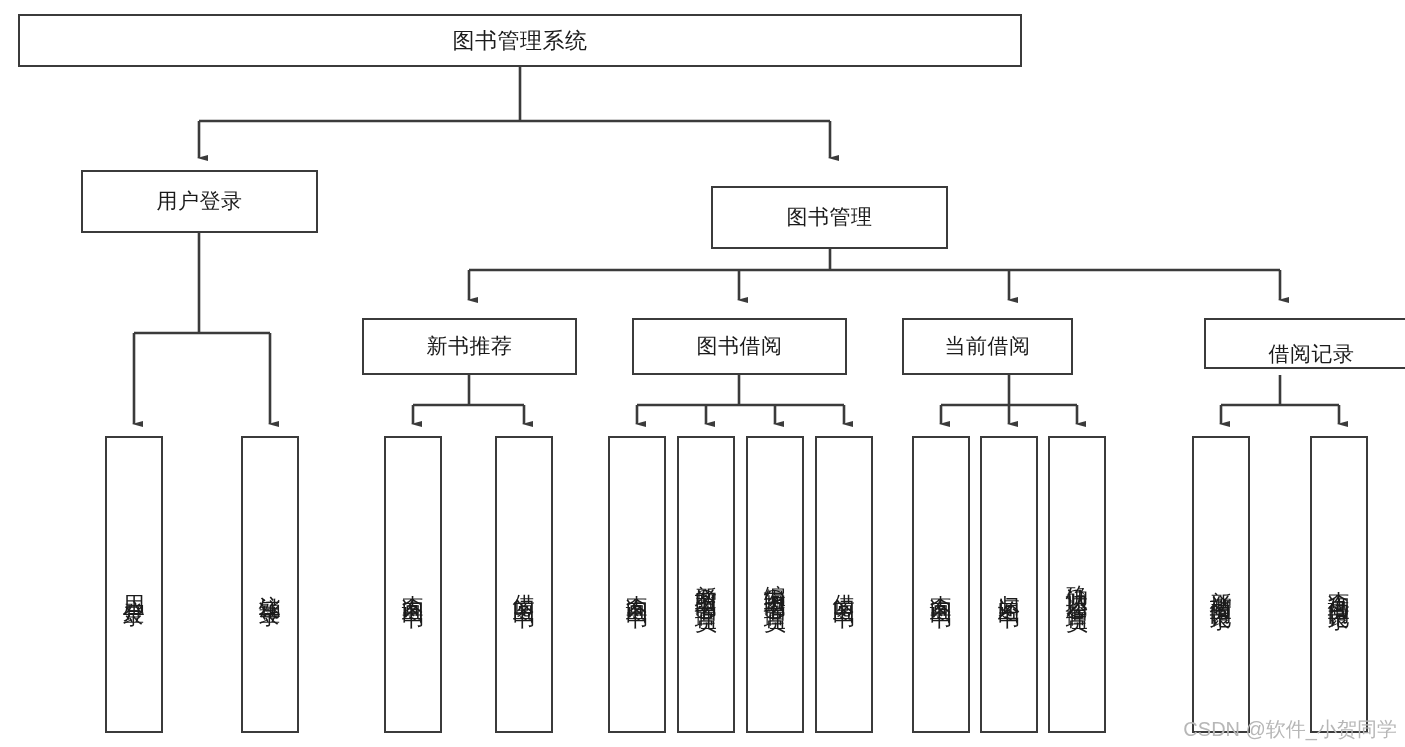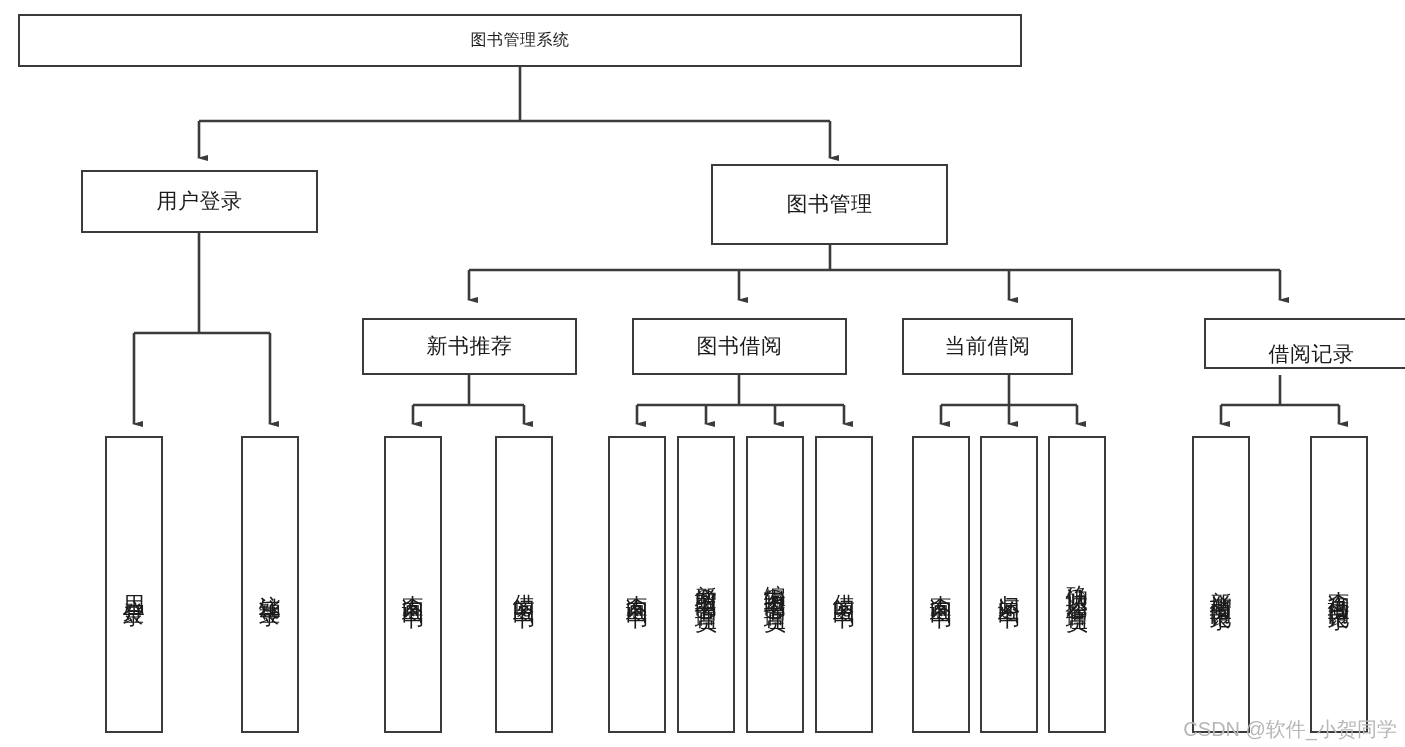--- a/index.html
+++ b/index.html
@@ -42,21 +42,21 @@
     text-align: center;
     line-height: 1.18;
     letter-spacing: 0.5px;
   }
   
   .node.horizontal .node-label {
     font-size: 21px;
     white-space: nowrap;
   }
   .node.root .node-label {
-    font-size: 16px;
+    font-size: 22px;
   }
   
   .node.vertical {
     align-items: center;
     justify-content: center;
     padding: 6px 0;
   }
   .node.vertical .node-label {
     writing-mode: vertical-rl;
     text-orientation: upright;
@@ -135,21 +135,21 @@
     </g>
   </svg>
 
   <div class="node root horizontal" style="left:18px; top:14px; width:1004px; height:53px;">
     <span class="node-label">图书管理系统</span>
   </div>
 
   <div class="node horizontal" style="left:81px; top:170px; width:237px; height:63px;">
     <span class="node-label">用户登录</span>
   </div>
-  <div class="node horizontal" style="left:711px; top:164px; width:237px; height:81px;">
+  <div class="node horizontal" style="left:711px; top:186px; width:237px; height:63px;">
     <span class="node-label">图书管理</span>
   </div>
 
   <div class="node horizontal" style="left:632px; top:318px; width:215px; height:57px;">
     <span class="node-label">图书借阅</span>
   </div>
   <div class="node horizontal" style="left:362px; top:318px; width:215px; height:57px;">
     <span class="node-label">新书推荐</span>
   </div>
   <div class="node horizontal" style="left:902px; top:318px; width:171px; height:57px;">

